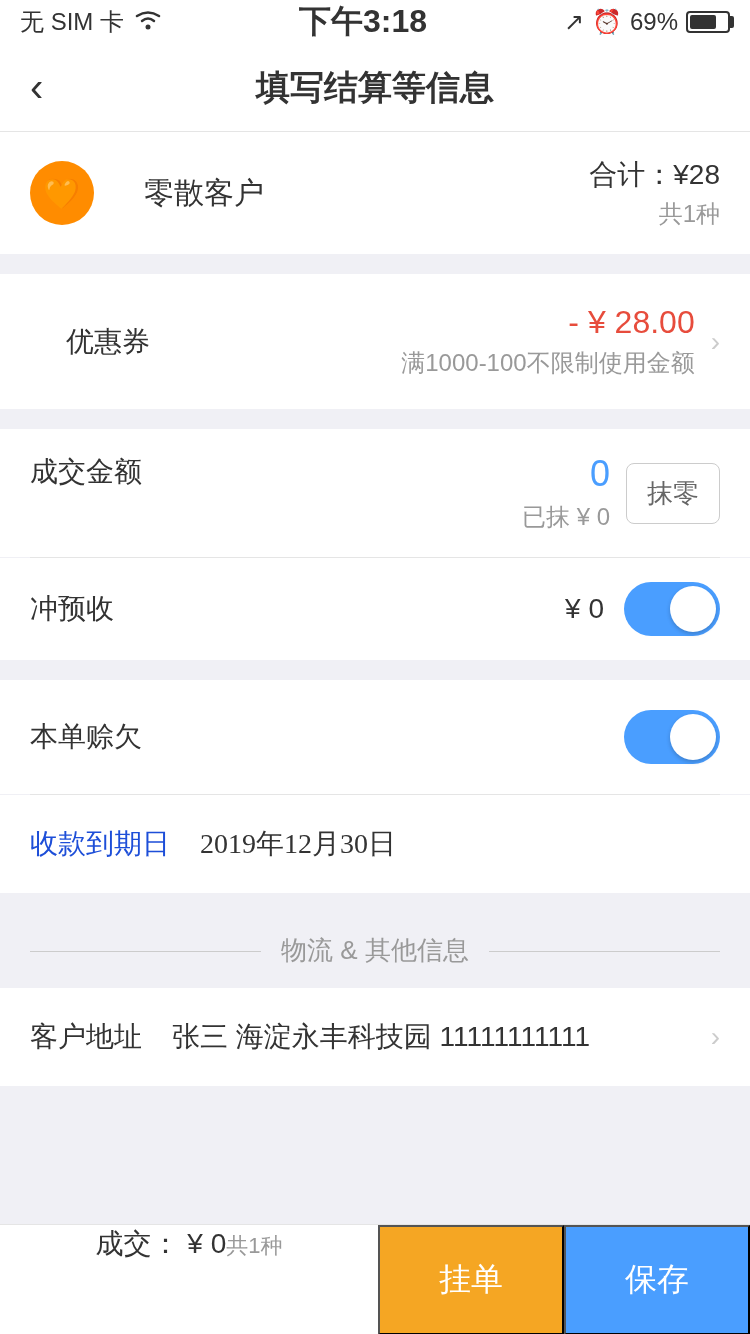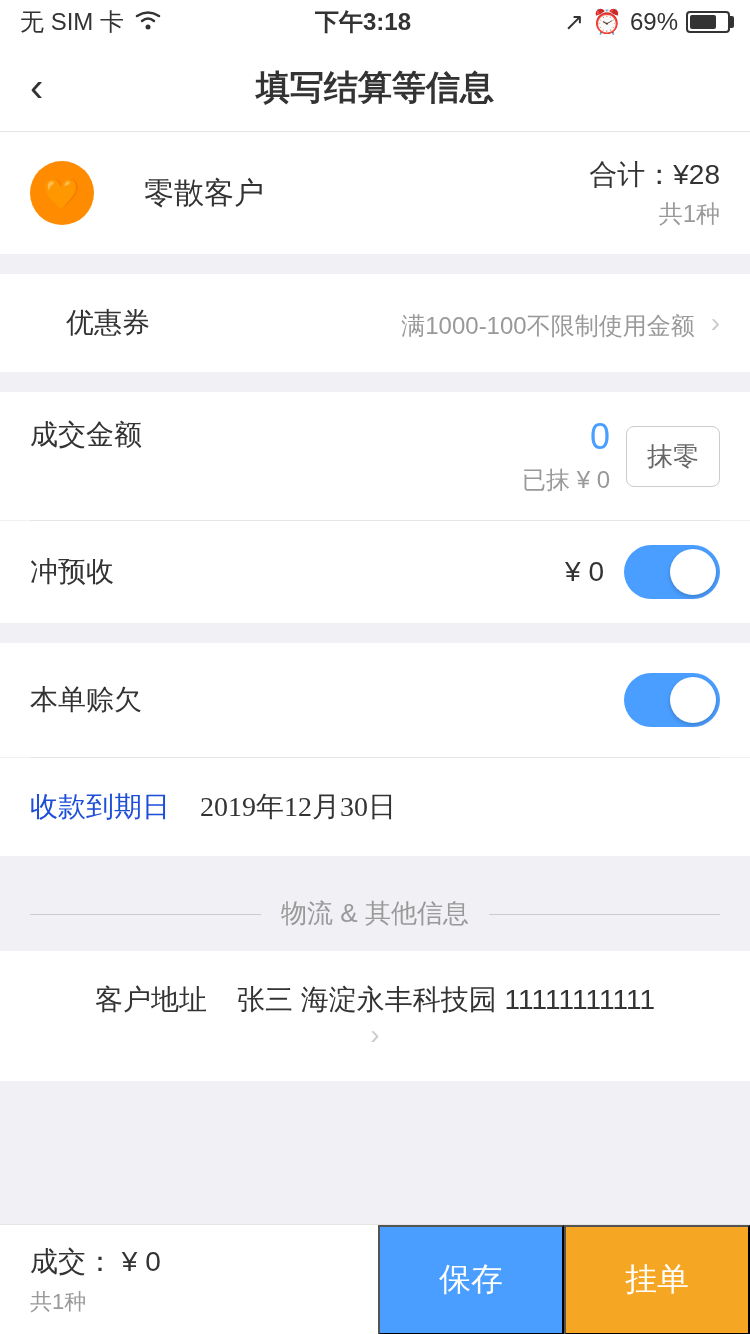--- a/index.html
+++ b/index.html
@@ -20,21 +20,21 @@
       background: #fff;
       display: flex;
       align-items: center;
       justify-content: space-between;
       padding: 0 20px;
       font-size: 24px;
       font-weight: 500;
       gap: 15px;
     }
     .status-left { display: flex; align-items: center; gap: 10px; }
-    .status-center { font-size: 24px; font-weight: 600; }
+    .status-center { font-size: 32px; font-weight: 600; }
     .status-right { display: flex; align-items: center; gap: 8px; font-size: 24px; }
     .battery {
       display: inline-block;
       width: 44px; height: 22px;
       border: 2px solid #333;
       border-radius: 4px;
       position: relative;
     }
     .battery::after {
       content: '';
@@ -231,40 +231,38 @@
       z-index: 1;
     }
 
     
     .address-row {
       background: #fff;
       padding: 30px 30px;
       display: flex;
       align-items: center;
       justify-content: space-between;
-      flex-direction: column;
     }
     .address-left { display: flex; align-items: center; gap: 30px; }
     .address-label { font-size: 28px; color: #333; white-space: nowrap; }
     .address-value { font-size: 28px; color: #333; }
 
     
     .bottom-bar {
       position: fixed;
       bottom: 0;
       width: 750px;
       height: 110px;
       display: flex;
       background: #fff;
       border-top: 1px solid #e5e5e5;
     }
     .bottom-summary {
       flex: 1;
       display: flex;
-      flex-direction: column;
       justify-content: center;
       padding: 0 30px;
     }
     .bottom-deal { font-size: 28px; color: #333; }
     .bottom-count { font-size: 22px; color: #999; margin-top: 6px; }
     .bottom-btn {
       width: 186px;
       height: 110px;
       display: flex;
       align-items: center;
@@ -327,20 +325,21 @@
     </div>
   </div>
 
   <div class="divider"></div>
 
   <div class="card">
     <div class="row-item">
       <div class="row-label">优惠券</div>
       <div class="row-right">
         <div>
+          <div class="row-value-red">- ¥ 28.00</div>
           <div class="row-sub">满1000-100不限制使用金额</div>
         </div>
         <div class="chevron-right">›</div>
       </div>
     </div>
   </div>
 
   <div class="divider"></div>
 
   <div class="card">
@@ -414,15 +413,15 @@
 </div>
 
 <div class="bottom-bar">
   <div class="bottom-summary">
     <div class="bottom-deal">
       <span>成交：</span>
       <span>¥ 0</span>
     </div>
     <div class="bottom-count">共1种</div>
   </div>
+  <button class="bottom-btn btn-hold">挂单</button>
   <button class="bottom-btn btn-save">保存</button>
-  <button class="bottom-btn btn-hold">挂单</button>
 </div>
 
 </body></html>

